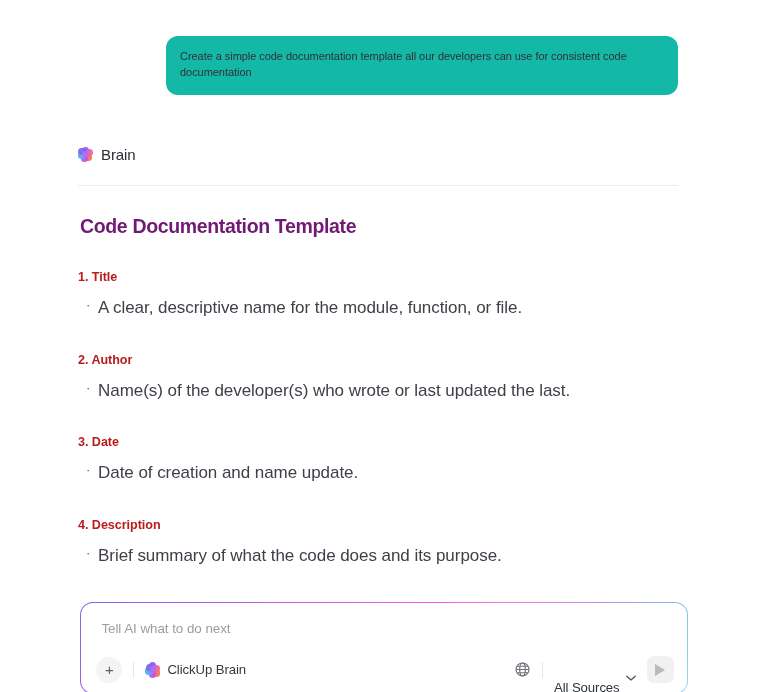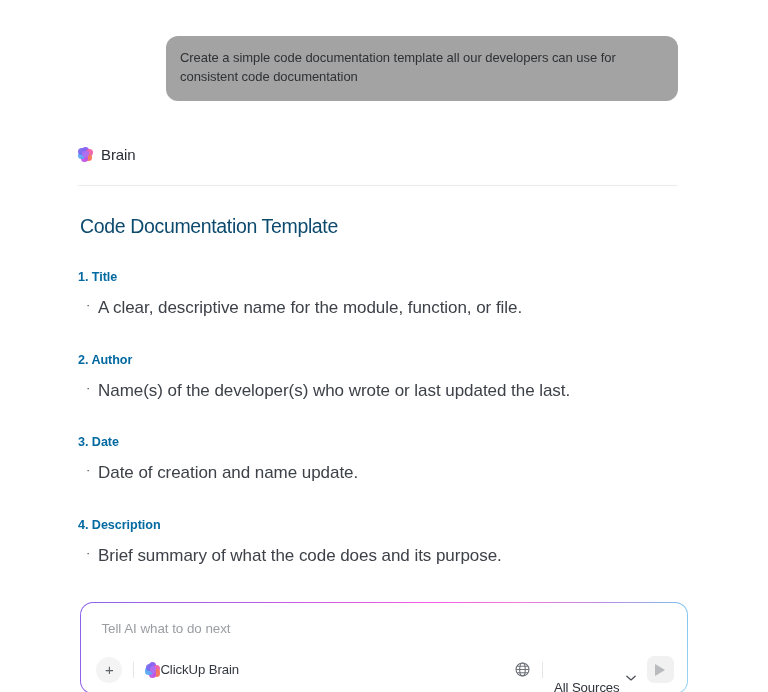--- a/index.html
+++ b/index.html
@@ -17,25 +17,25 @@
   
   .user-row {
     position: absolute;
     left: 0; top: 0;
     width: 768px;
     display: flex;
     justify-content: flex-end;
     padding: 36px 90px 0 0;
   }
   .user-bubble {
-    background: #a3a3a3;
+    background: #14b8a6;
     border-radius: 12px;
     padding: 13px 16px 14px 14px;
     max-width: 512px;
-    font-size: 13px;
+    font-size: 11px;
     line-height: 1.45;
     color: #2f3135;
     letter-spacing: -0.05px;
   }
 
   
   .assistant {
     position: absolute;
     left: 78px;
     top: 144px;
@@ -90,31 +90,31 @@
 
   .divider {
     height: 1px;
     background: #ececee;
     margin: 21px 0 0 0;
     width: 600px;
   }
 
   .doc-title {
     font-size: 19.5px;
-    font-weight: 400;
-    color: #0c4a6e;
+    font-weight: 700;
+    color: #701a75;
     letter-spacing: -0.35px;
     margin: 29px 0 0 2px;
   }
 
   .section { margin-top: 32px; }
   .section-head {
     font-size: 12.6px;
     font-weight: 700;
-    color: #0369a1;
+    color: #b91c1c;
     letter-spacing: -0.05px;
     margin: 0;
   }
   .bullet-row {
     display: flex;
     margin: 11px 0 0 0;
     padding-left: 8px;
   }
   .bullet-dot {
     width: 12px;
@@ -191,20 +191,21 @@
   .vsep {
     width: 1px;
     height: 16px;
     background: #e6e6e8;
     margin: 0 11px;
     flex: 0 0 1px;
   }
   .model-chip {
     display: flex;
     align-items: center;
+    gap: 7px;
     cursor: pointer;
   }
   .model-chip-label {
     font-size: 13.2px;
     color: #343840;
     letter-spacing: -0.1px;
   }
   .spacer { flex: 1 1 auto; }
 
   .globe {

